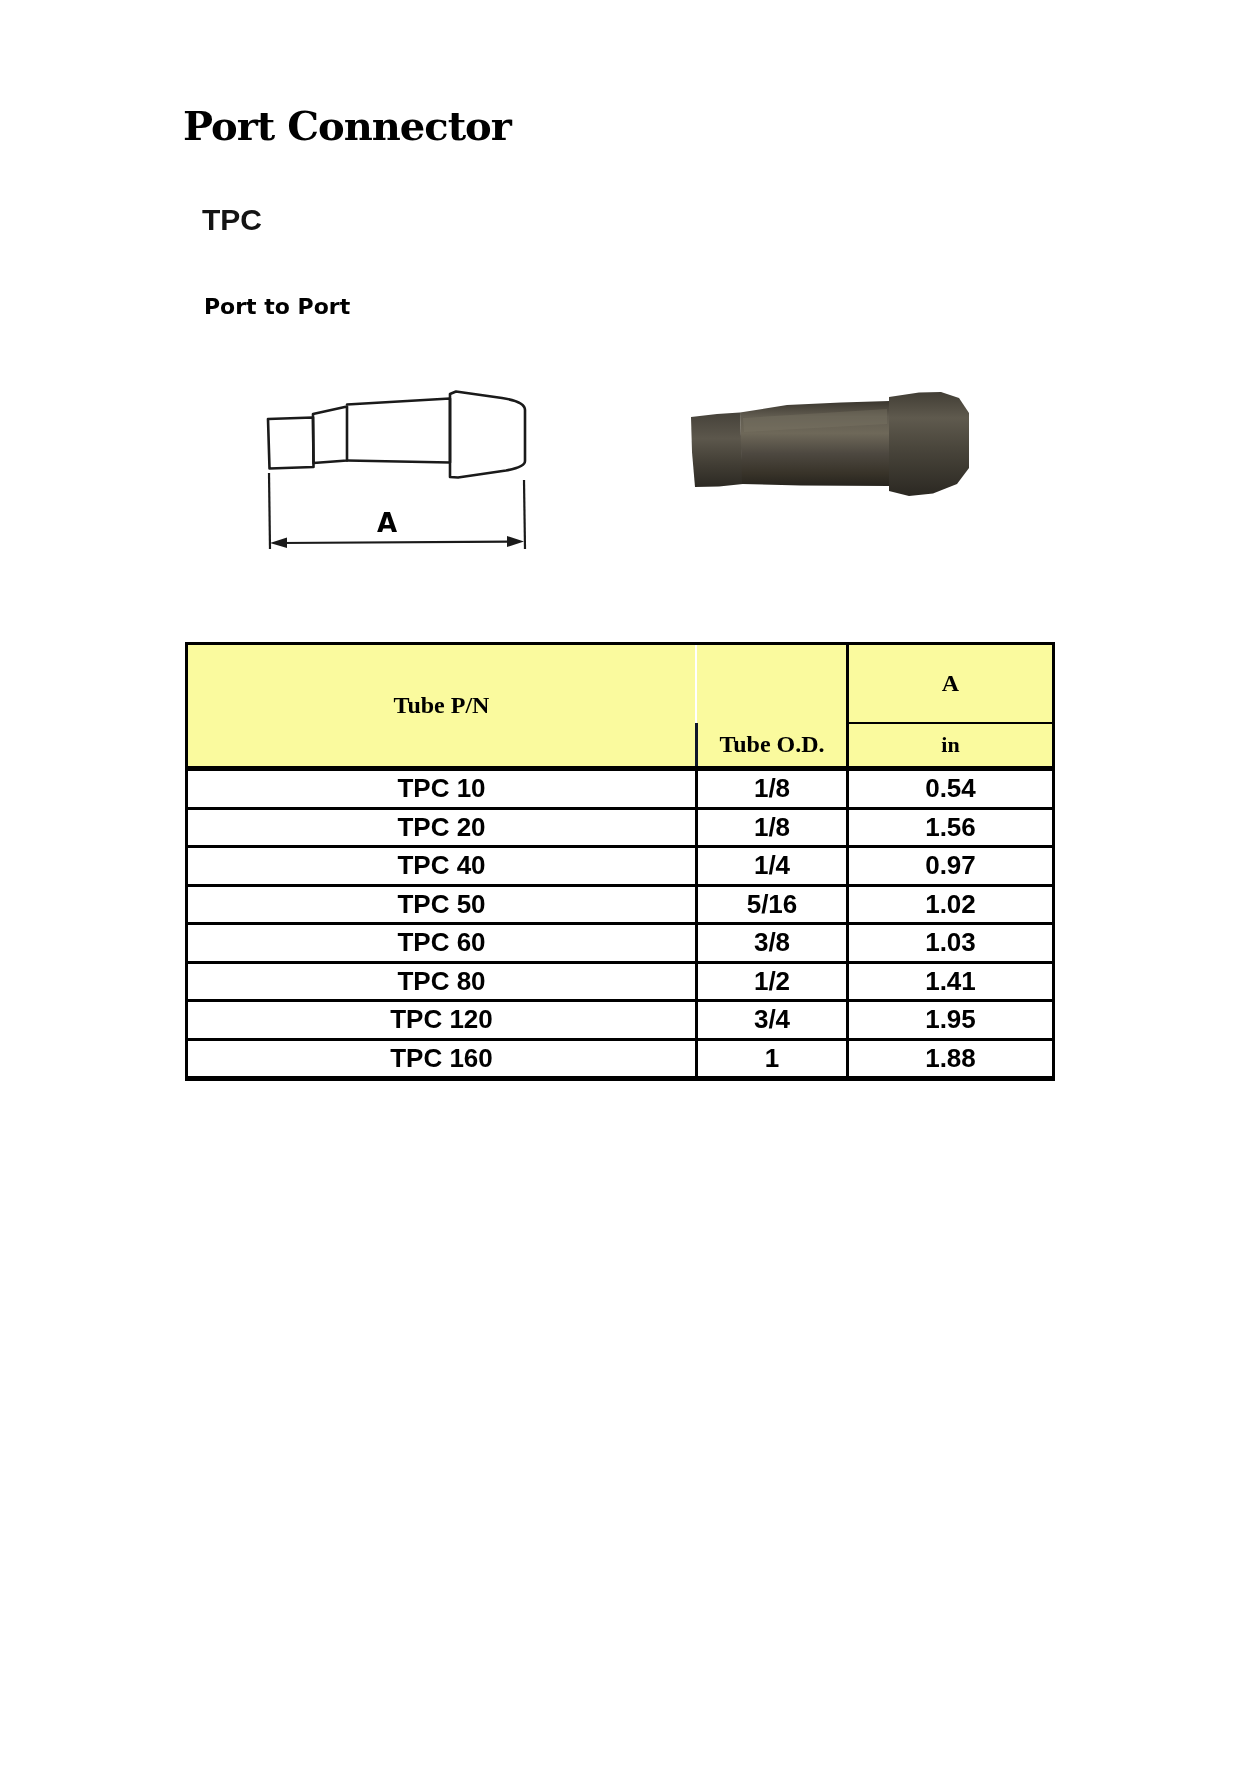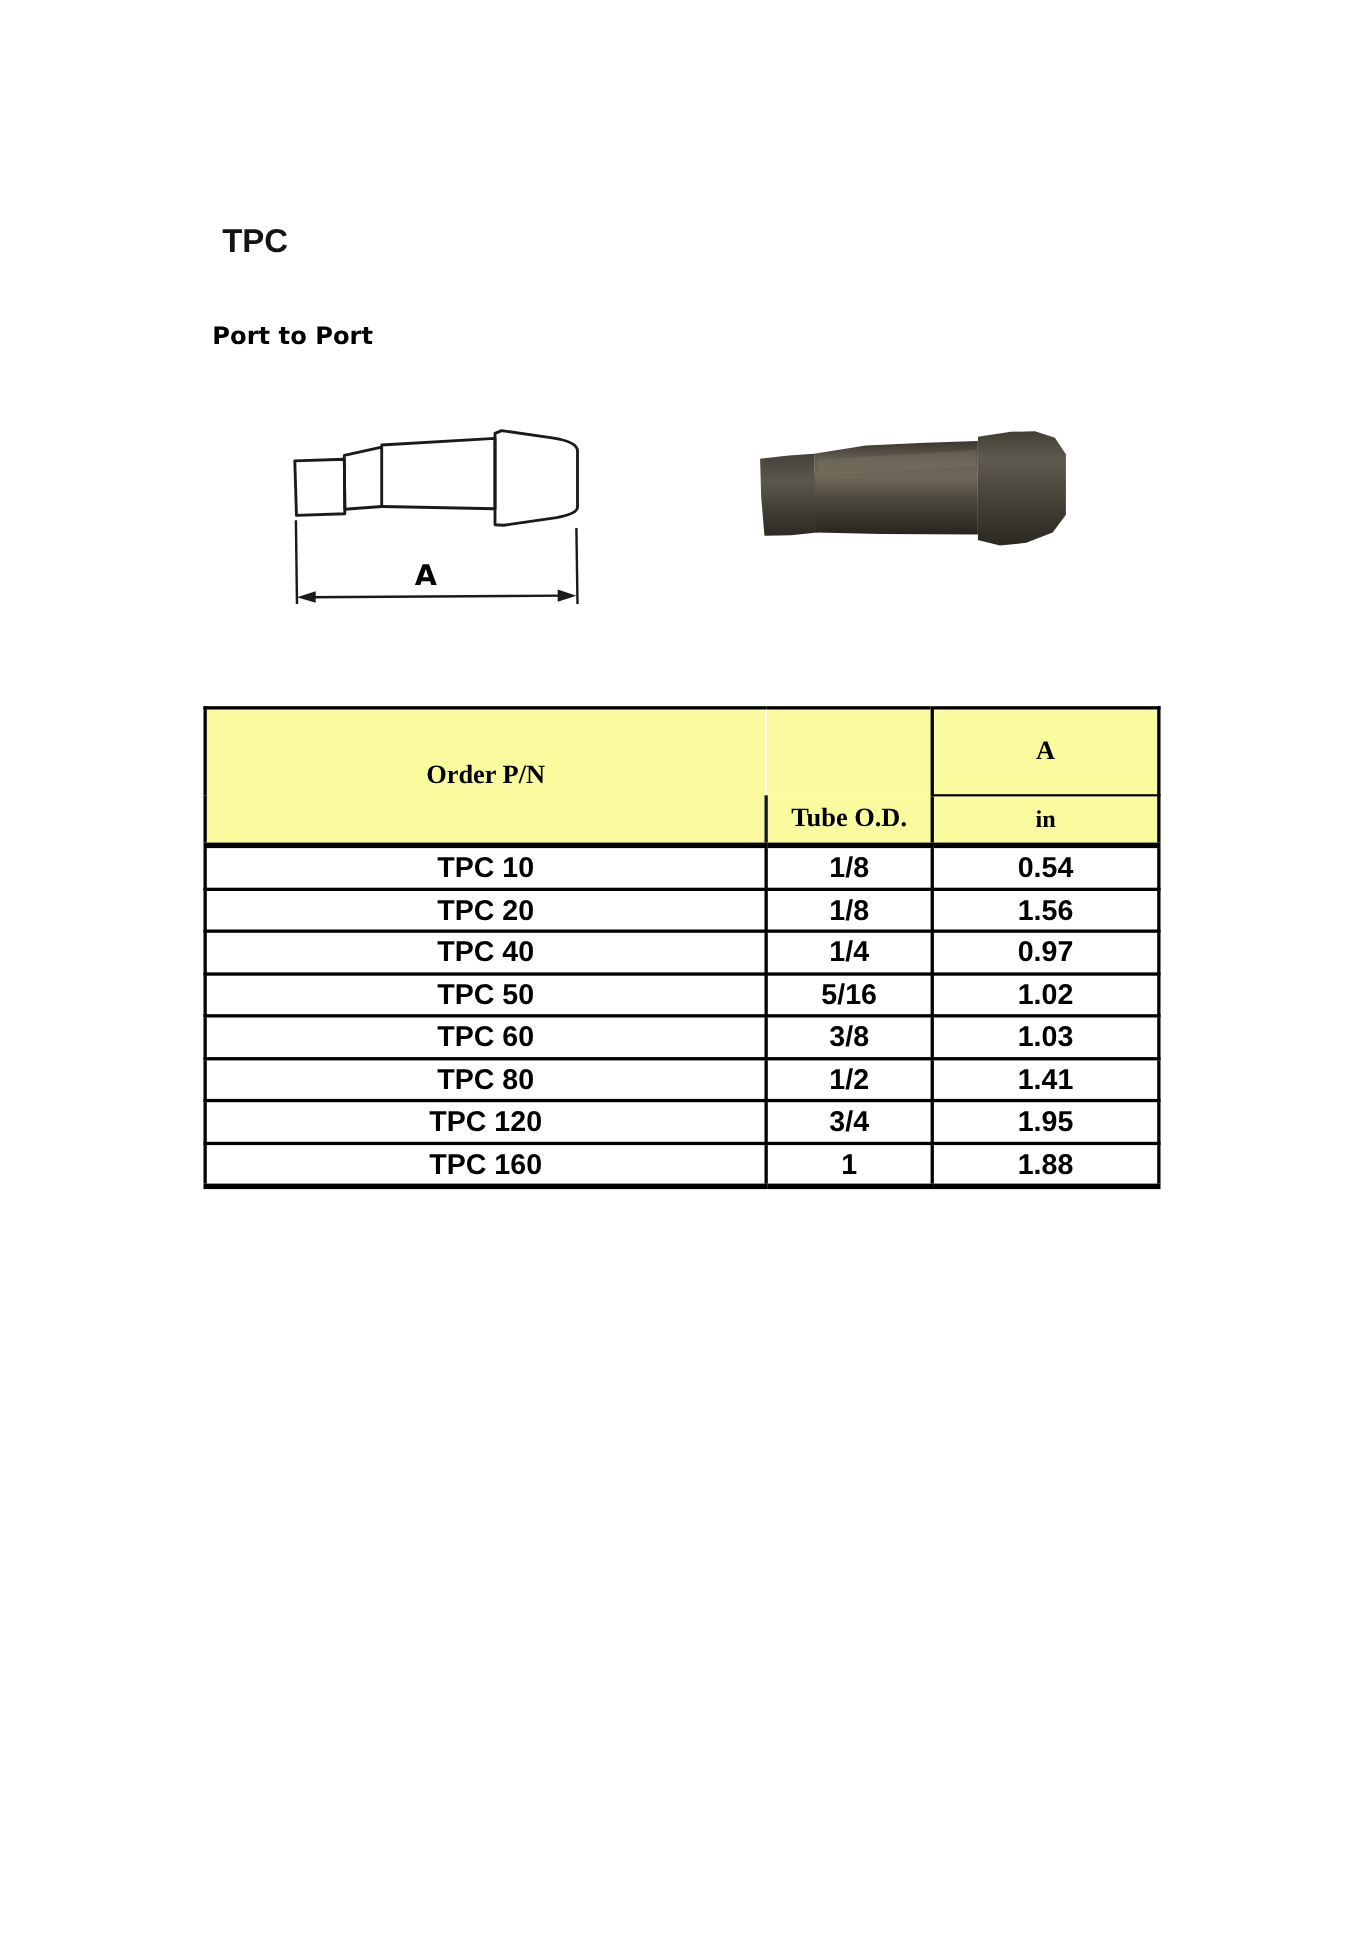--- a/index.html
+++ b/index.html
@@ -17,21 +17,21 @@
     font-family:"DejaVu Serif", serif;
     font-weight:bold; font-size:40px; line-height:1.1;
     letter-spacing:-1px; color:#000;
   }
   .series-title {
     position:absolute; left:202px; top:203px;
     font-family:"Liberation Sans", sans-serif;
     font-weight:bold; font-size:30px; color:#141414;
   }
   .section-label {
-    position:absolute; left:193px; top:294px;
+    position:absolute; left:204px; top:294px;
     font-family:"DejaVu Sans", sans-serif;
     font-weight:bold; font-size:22px; color:#000;
   }
 
   .drawing-svg { position:absolute; left:250px; top:383px; }
   .photo-svg   { position:absolute; left:683px; top:388px; }
 
   table.spec-table {
     position:absolute; left:185px; top:642px;
     width:867px;
@@ -66,20 +66,21 @@
     font-family:"Liberation Sans", sans-serif;
     font-size:26px; font-weight:700;
   }
   tbody.rows tr:last-child td { border-bottom:5px solid #000; }
 </style>
 </head>
 <body>
 
 <div class="page">
 
+  <div class="doc-title">Port Connector</div>
   <div class="series-title">TPC</div>
   <div class="section-label">Port to Port</div>
 
   <svg class="drawing-svg" width="295" height="178" viewBox="0 0 295 178">
     <g fill="none" stroke="#1a1a1a" stroke-width="2.6" stroke-linejoin="round" stroke-linecap="round">
 
       <path d="M18,36 L63,34.5 L63.5,84 L19.5,85.5 Z"></path>
 
       <path d="M63,31 L97,23.5 L97,77.5 L63.5,80 Z"></path>
 
@@ -134,21 +135,21 @@
   </svg>
 
   <table class="spec-table">
     <colgroup>
       <col style="width:510px">
       <col style="width:151px">
       <col style="width:206px">
     </colgroup>
     <thead>
       <tr>
-        <td class="hd h-order" rowspan="2">Order P/N</td>
+        <td class="hd h-order" rowspan="2">Tube P/N</td>
         <td class="hd h-spacer"></td>
         <td class="hd h-a">A</td>
       </tr>
       <tr>
         <td class="hd h-tube">Tube O.D.</td>
         <td class="hd h-in">in</td>
       </tr>
     </thead>
     <tbody class="rows">
       <tr>

